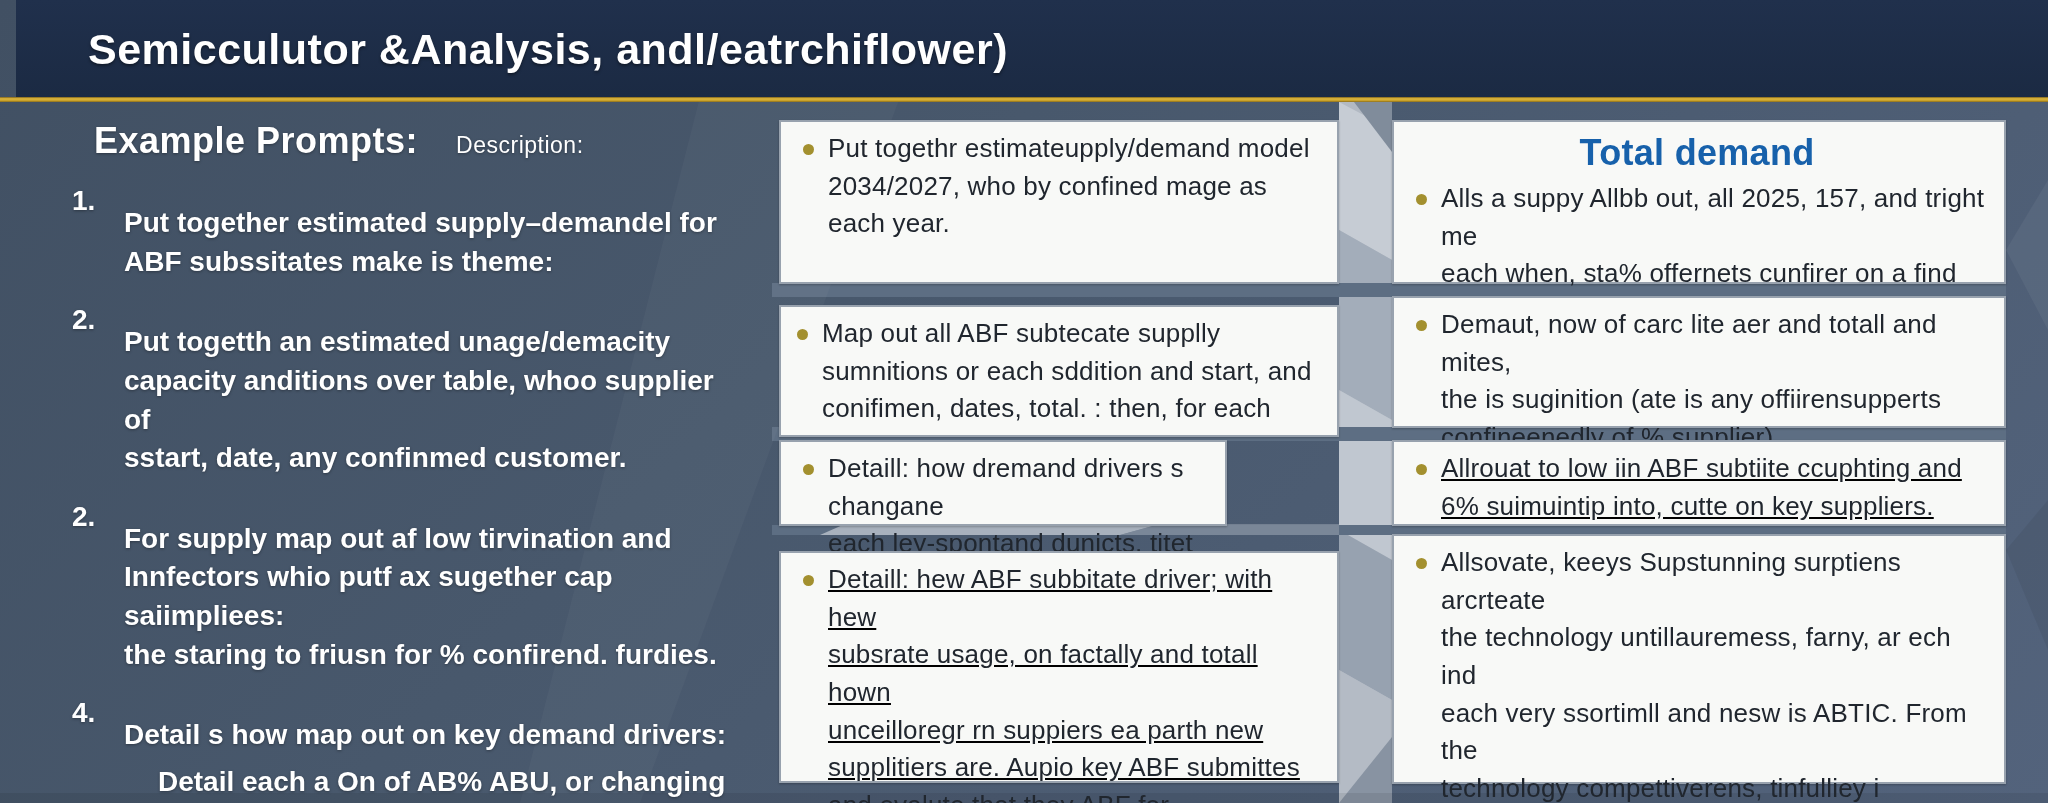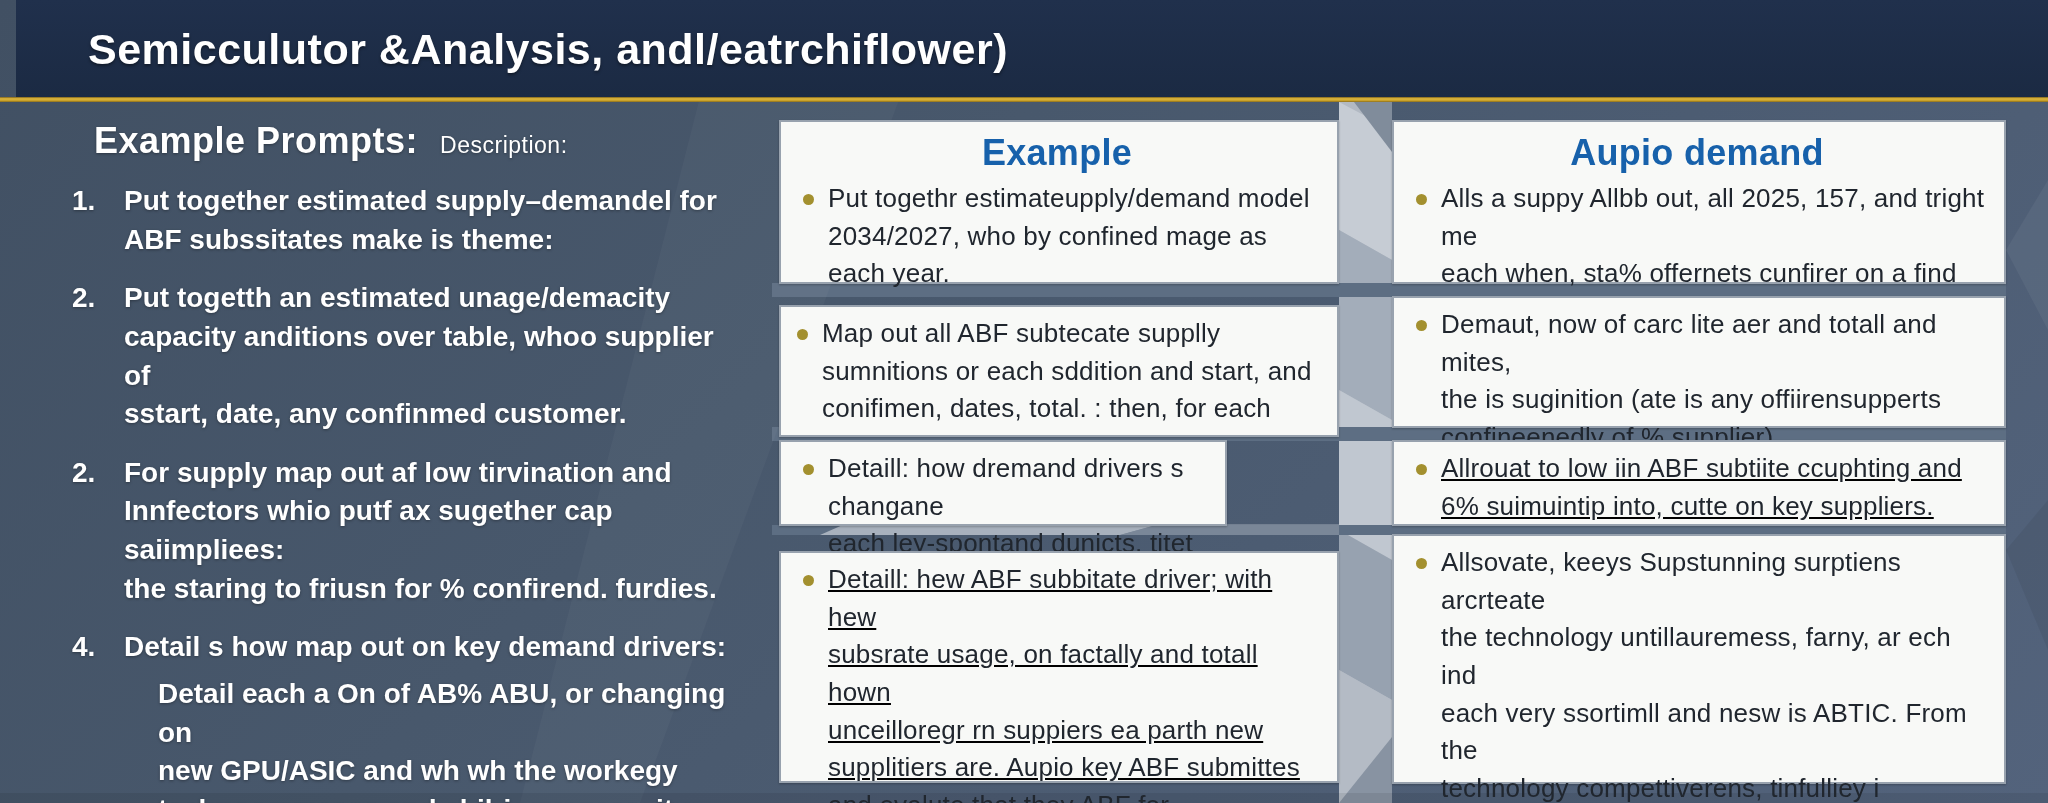--- a/index.html
+++ b/index.html
@@ -24,27 +24,27 @@
     position:absolute;top:97px;left:0;width:100%;height:5px;z-index:3;
     background:linear-gradient(180deg,#7d621b 0%,#e0b83e 35%,#c9a22b 70%,#8a6d1d 100%);
   }
   
   .decor{position:absolute;top:0;left:0;z-index:1;}
   
   .left-panel{
     position:absolute;left:72px;top:120px;width:660px;z-index:2;color:#ffffff;
     text-shadow:0 1px 3px rgba(0,0,0,.35);
   }
-  .heading-row{display:flex;align-items:baseline;gap:22px;margin:0 0 20px 22px;}
+  .heading-row{display:flex;align-items:baseline;gap:38px;margin:0 0 20px 22px;}
   .heading-primary{font-size:36px;font-weight:700;letter-spacing:.5px;}
   .heading-secondary{font-size:23px;font-weight:400;letter-spacing:.5px;}
   .prompt-item{display:flex;margin-bottom:20px;font-size:28px;font-weight:600;line-height:1.38;}
   .prompt-num{flex:none;width:52px;}
   .prompt-body{flex:1;}
-  .prompt-text{white-space:pre-line;}
+  .prompt-text{white-space:pre-line;margin-top:22px;}
   .prompt-sub{white-space:pre-line;margin-top:8px;padding-left:34px;}
   
   .card{
     position:absolute;z-index:2;box-sizing:border-box;
     background:#f8f9f7;border:2px solid #98a2ae;
     padding:8px 18px 8px 14px;
     box-shadow:0 1px 2px rgba(0,0,0,.25);
   }
   .card-header{
     text-align:center;color:#1761ab;font-weight:700;font-size:36px;
@@ -137,21 +137,20 @@
         <div class="prompt-sub">Detail each a On of AB% ABU, or changing on
 new GPU/ASIC and wh wh the workegy
 technoogyneess and abilriogyegecacity and
 and evibutey thein is abilliey to serve GBU/ASIC
 comnouitted customers.</div>
       </div>
     </div>
   </div>
 
   <div class="card cA1">
-    <div class="card-header">Example</div>
     <div class="card-row">
       <span class="bullet-dot"></span>
       <div class="card-text">Put togethr estimateupply/demand model
 2034/2027, who by confined mage as
 each year.</div>
     </div>
   </div>
 
   <div class="card cA2">
     <div class="card-row">
@@ -176,21 +175,21 @@
       <div class="card-text">Detaill: hew ABF subbitate driver; with hew
 subsrate usage, on factally and totall hown
 unceilloregr rn suppiers ea parth new
 supplitiers are. Aupio key ABF submittes
 and evalute that they ABF for technoiology
 iind serve serve GBP/ASCSIC customers.</div>
     </div>
   </div>
 
   <div class="card cB1">
-    <div class="card-header">Aupio demand</div>
+    <div class="card-header">Total demand</div>
     <div class="card-row">
       <span class="bullet-dot"></span>
       <div class="card-text">Alls a suppy Allbb out, all 2025, 157, and tright me
 each when, sta% offernets cunfirer on a find
 For a and AIICS, at 50 motorme on key suppliers.</div>
     </div>
   </div>
 
   <div class="card cB2">
     <div class="card-row">

